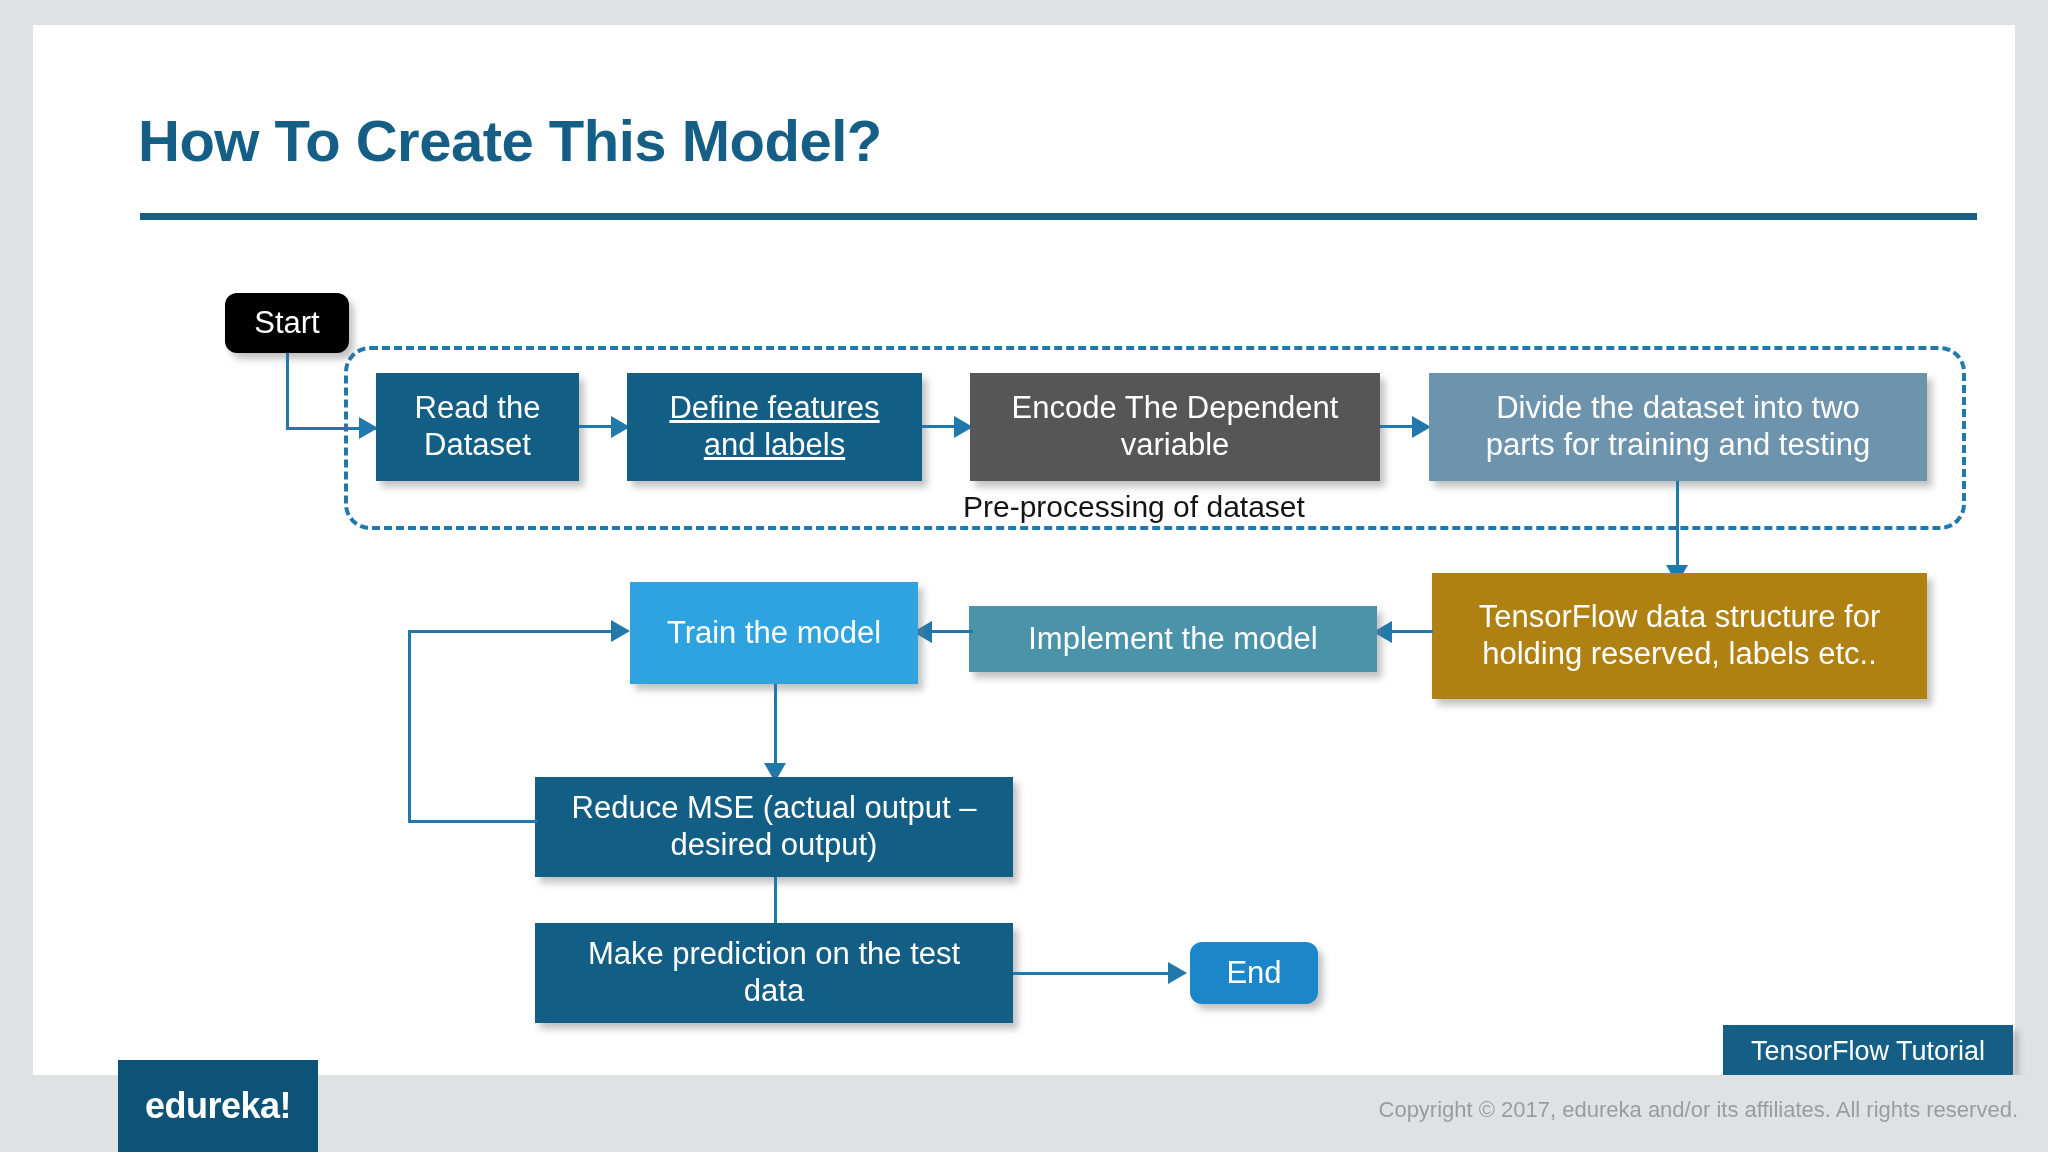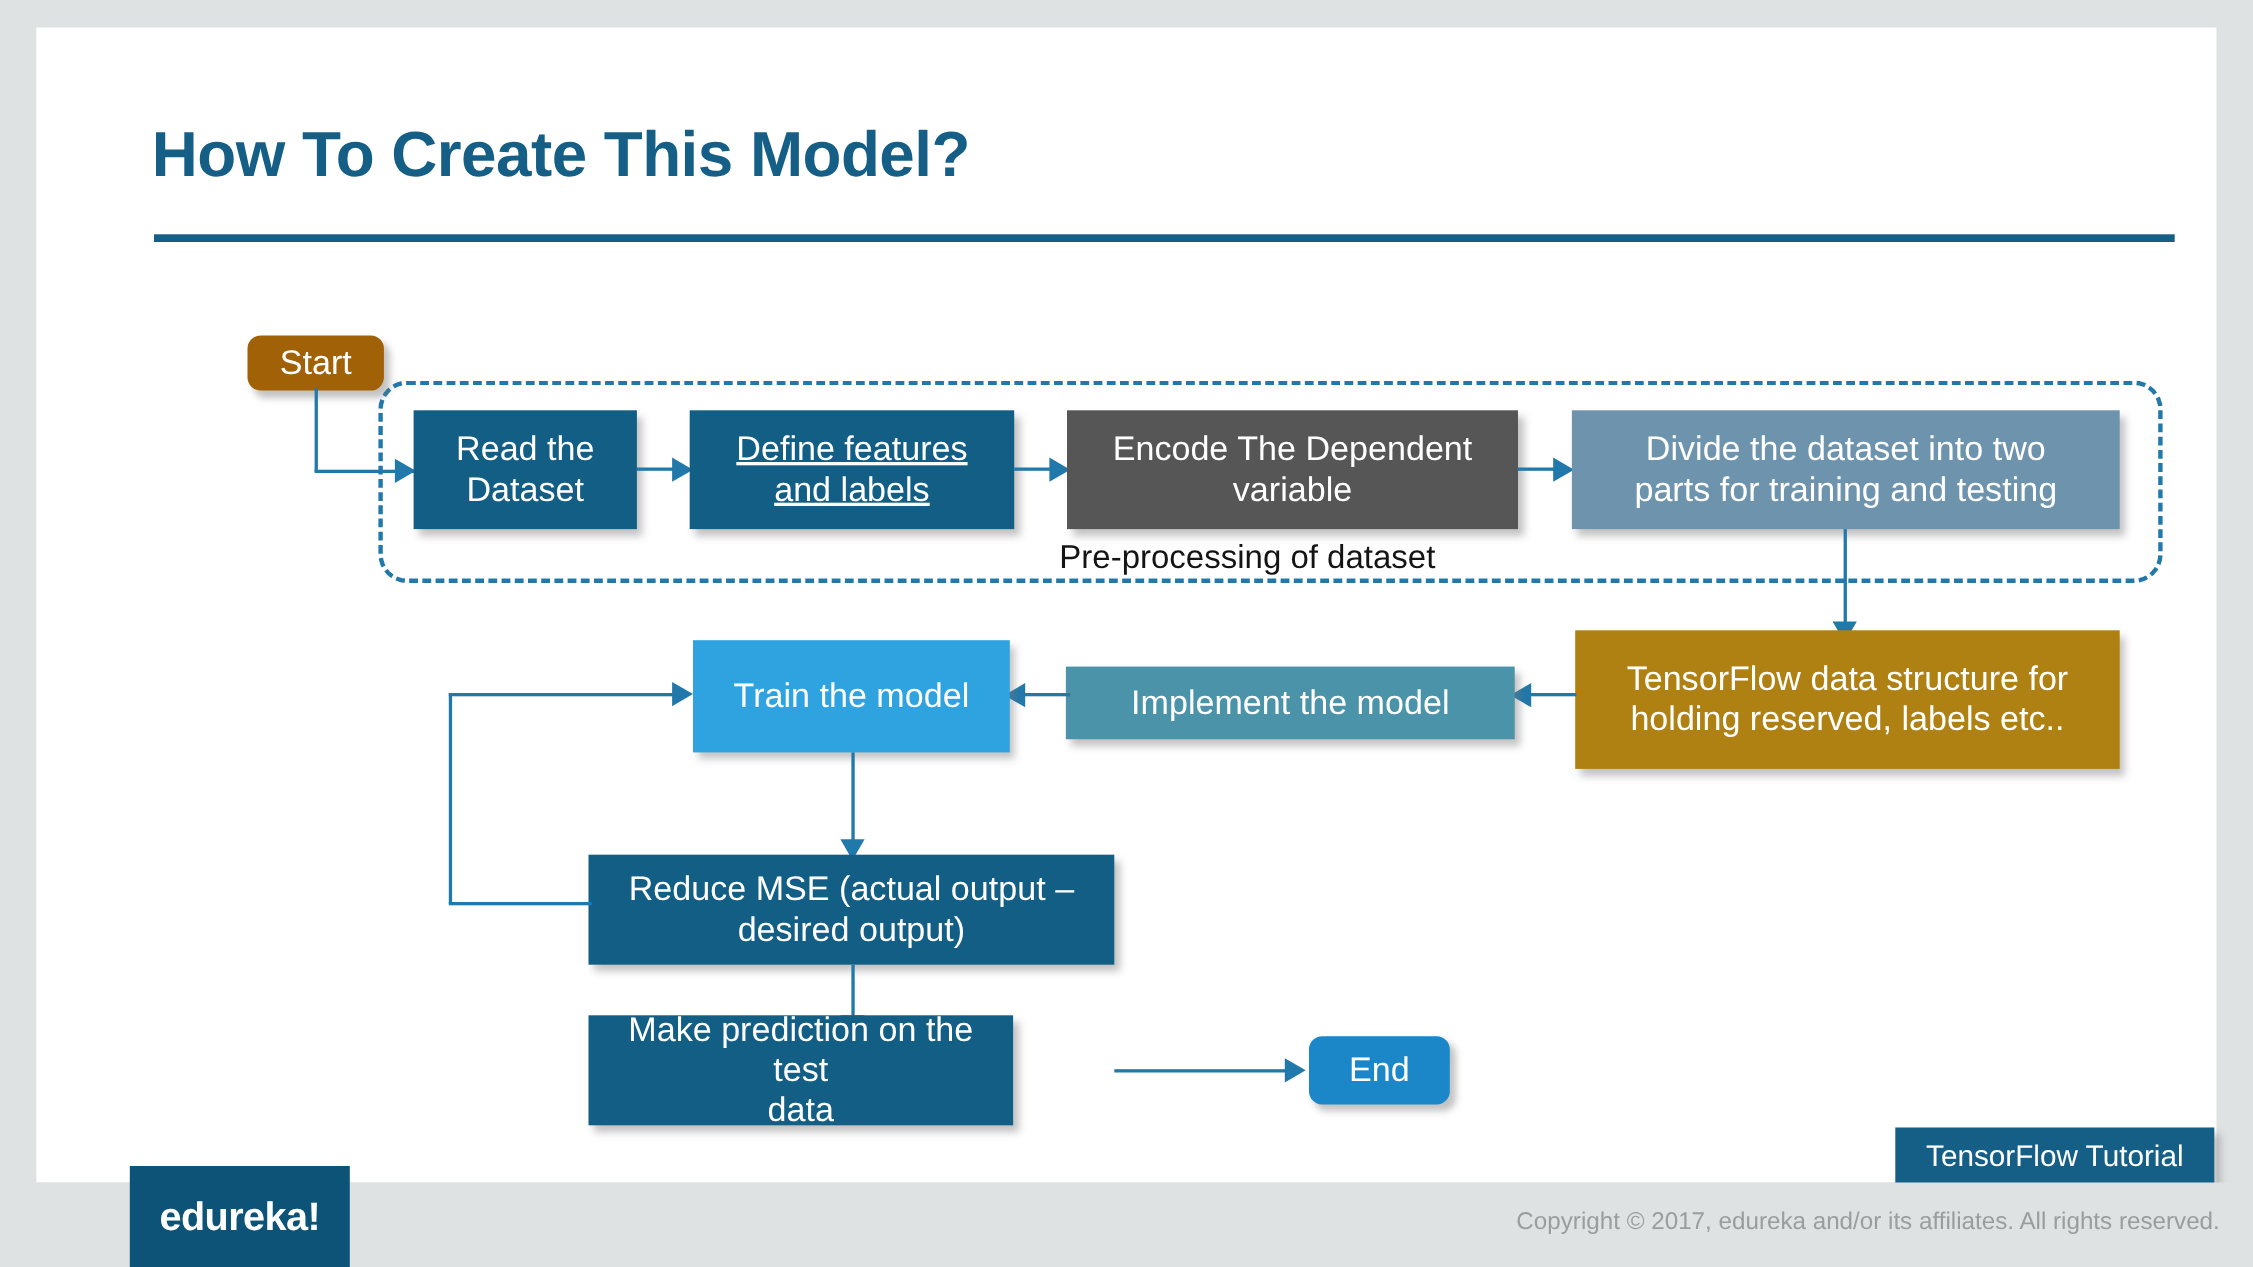--- a/index.html
+++ b/index.html
@@ -153,21 +153,21 @@
 <div id="slide-root">
 
   <div class="slide-canvas">
 
     <div class="slide-title">How To Create This Model?</div>
     <div class="title-rule"></div>
 
     <div class="dashed-region"></div>
     <div class="plain-label" style="left:930px; top:464px; width:380px;">Pre-processing of dataset</div>
 
-    <div class="node rounded" style="left:192px; top:268px; width:124px; height:50px; background:#a16207;margin-top:12px;">
+    <div class="node rounded" style="left:192px; top:268px; width:124px; height:60px; background:#000000;">
       <span>Start</span>
     </div>
 
     <div class="conn v" style="left:253px; top:328px; height:76px;"></div>
     <div class="conn h" style="left:253px; top:402px; width:95px;"></div>
     <div class="arrow right" style="left:326px; top:392px;"></div>
 
     <div class="node" style="left:343px; top:348px; width:203px; height:108px; background:#125E84;">
       <span style="white-space:pre-line;">Read the
 Dataset</span>
@@ -229,21 +229,21 @@
 
     <div class="conn h" style="left:375px; top:795px; width:130px;"></div>
     <div class="conn v" style="left:375px; top:605px; height:192px;"></div>
     <div class="conn h" style="left:375px; top:605px; width:214px;"></div>
     <div class="arrow right" style="left:578px; top:595px;"></div>
 
 
     <div class="conn v" style="left:741px; top:852px; height:62px;"></div>
     <div class="arrow down" style="left:731px; top:898px;"></div>
 
-    <div class="node" style="left:502px; top:898px; width:386px; height:100px; background:#125E84;">
+    <div class="node" style="left:502px; top:898px; width:478px; height:100px; background:#125E84;">
       <span style="white-space:pre-line;">Make prediction on the test
 data</span>
     </div>
 
     <div class="conn h" style="left:980px; top:947px; width:169px;"></div>
     <div class="arrow right" style="left:1135px; top:937px;"></div>
 
     <div class="node rounded" style="left:1157px; top:917px; width:128px; height:62px; background:#1B87C9;">
       <span>End</span>
     </div>

